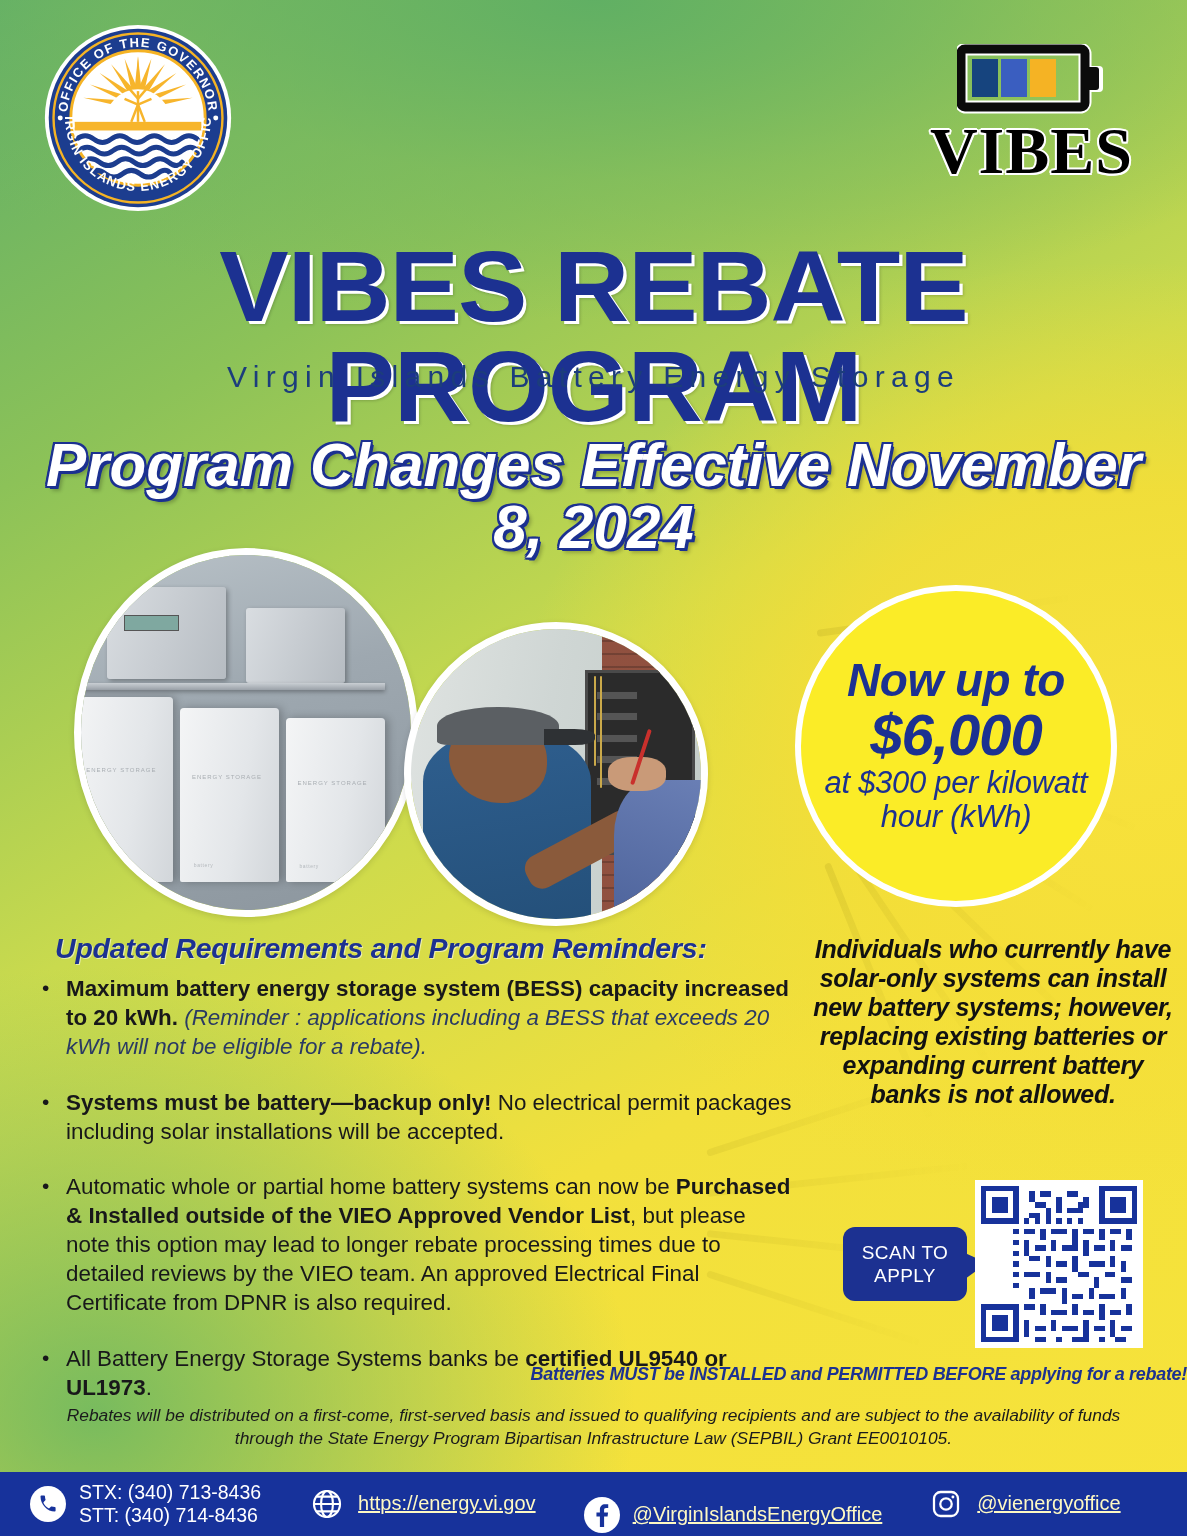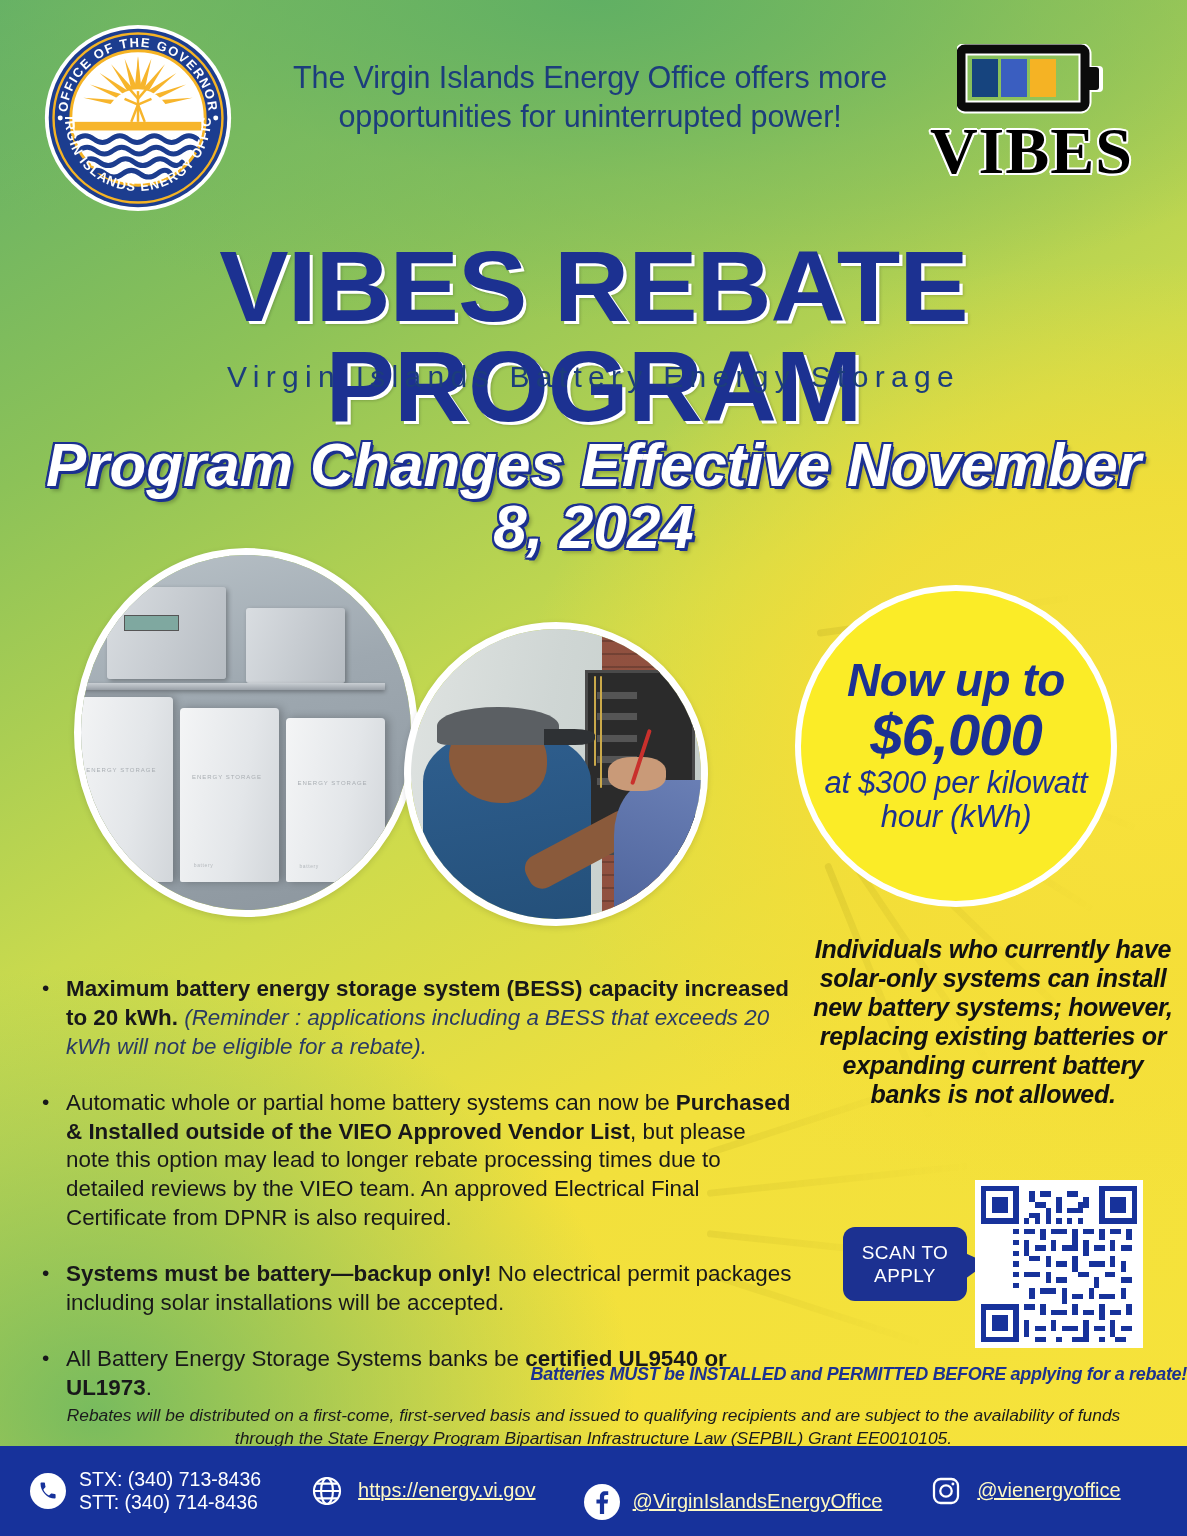--- a/index.html
+++ b/index.html
@@ -338,21 +338,21 @@
     top: 26px;
     border-top: 10px solid transparent;
     border-bottom: 16px solid transparent;
     border-left: 22px solid #1c3191;
   }
 
   
   .footer {
     position: absolute;
     left: 0; right: 0; bottom: 0;
-    height: 90px;
+    height: 64px;
     background: #17329b;
     display: flex;
     align-items: center;
     color: #ffffff;
   }
   .f-item { display: flex; align-items: center; }
   .f-icon {
     width: 36px; height: 36px;
     background: #ffffff;
     border-radius: 50%;
@@ -443,21 +443,20 @@
           <textPath href="#arcTop" startOffset="50%" text-anchor="middle">OFFICE OF THE GOVERNOR</textPath>
         </text>
         <text font-family="Liberation Sans, sans-serif" font-size="13.5" font-weight="bold" fill="#ffffff" letter-spacing="1.4">
           <textPath href="#arcBot" startOffset="50%" text-anchor="middle">VIRGIN ISLANDS ENERGY OFFICE</textPath>
         </text>
         <circle cx="19" cy="100" r="2.6" fill="#ffffff"></circle>
         <circle cx="181" cy="100" r="2.6" fill="#ffffff"></circle>
       </svg>
     </div>
 
-    <div class="header-tagline">The Virgin Islands Energy Office offers more opportunities for uninterrupted power!</div>
 
     <div class="vibes-logo">
       <div class="vibes-battery">
         <svg viewBox="0 0 150 70" width="150" height="70">
           <g>
             <rect x="4" y="5" width="124" height="58" rx="5" fill="none" stroke="#ffffff" stroke-width="13"></rect>
             <rect x="128" y="22" width="18" height="26" rx="4" fill="#ffffff"></rect>
           </g>
           <rect x="4" y="5" width="124" height="58" rx="4" fill="none" stroke="#0b0b0b" stroke-width="9"></rect>
           <rect x="127" y="23" width="15" height="23" rx="3" fill="#0b0b0b"></rect>
@@ -521,30 +520,31 @@
       <div class="probe"></div>
     </div>
   </div>
 
   <div class="money-circle">
     <div class="money-top">Now up to</div>
     <div class="money-amount">$6,000</div>
     <div class="money-sub">at $300 per kilowatt hour (kWh)</div>
   </div>
 
+  <div class="req-head">Updated Requirements and Program Reminders:</div>
 
   <div class="bullets">
     <div class="bullet">
       <b>Maximum battery energy storage system (BESS) capacity increased to 20 kWh. </b><span class="note">(Reminder : applications including a BESS that exceeds 20 kWh will not be eligible for a rebate).</span>
     </div>
     <div class="bullet">
+      <b>Systems must be battery—backup only!</b><span>  No electrical permit packages including solar installations will be accepted.</span>
+    </div>
+    <div class="bullet">
       <span>Automatic whole or partial home battery systems can now be </span><b>Purchased &amp; Installed outside of the VIEO Approved Vendor List</b><span>, but please note this option may lead to longer rebate processing times due to detailed reviews by the VIEO team. An approved Electrical Final Certificate from DPNR is also required.</span>
-    </div>
-    <div class="bullet">
-      <b>Systems must be battery—backup only!</b><span>  No electrical permit packages including solar installations will be accepted.</span>
     </div>
     <div class="bullet">
       <span>All Battery Energy Storage Systems banks be </span><b>certified UL9540 or UL1973</b><span>.</span>
     </div>
   </div>
 
   <div class="side-note">Individuals who currently have solar-only systems can install new battery systems; however, replacing existing batteries or expanding current battery banks is not allowed.</div>
 
   <div class="scan-bubble">
     <span>SCAN TO APPLY</span>

